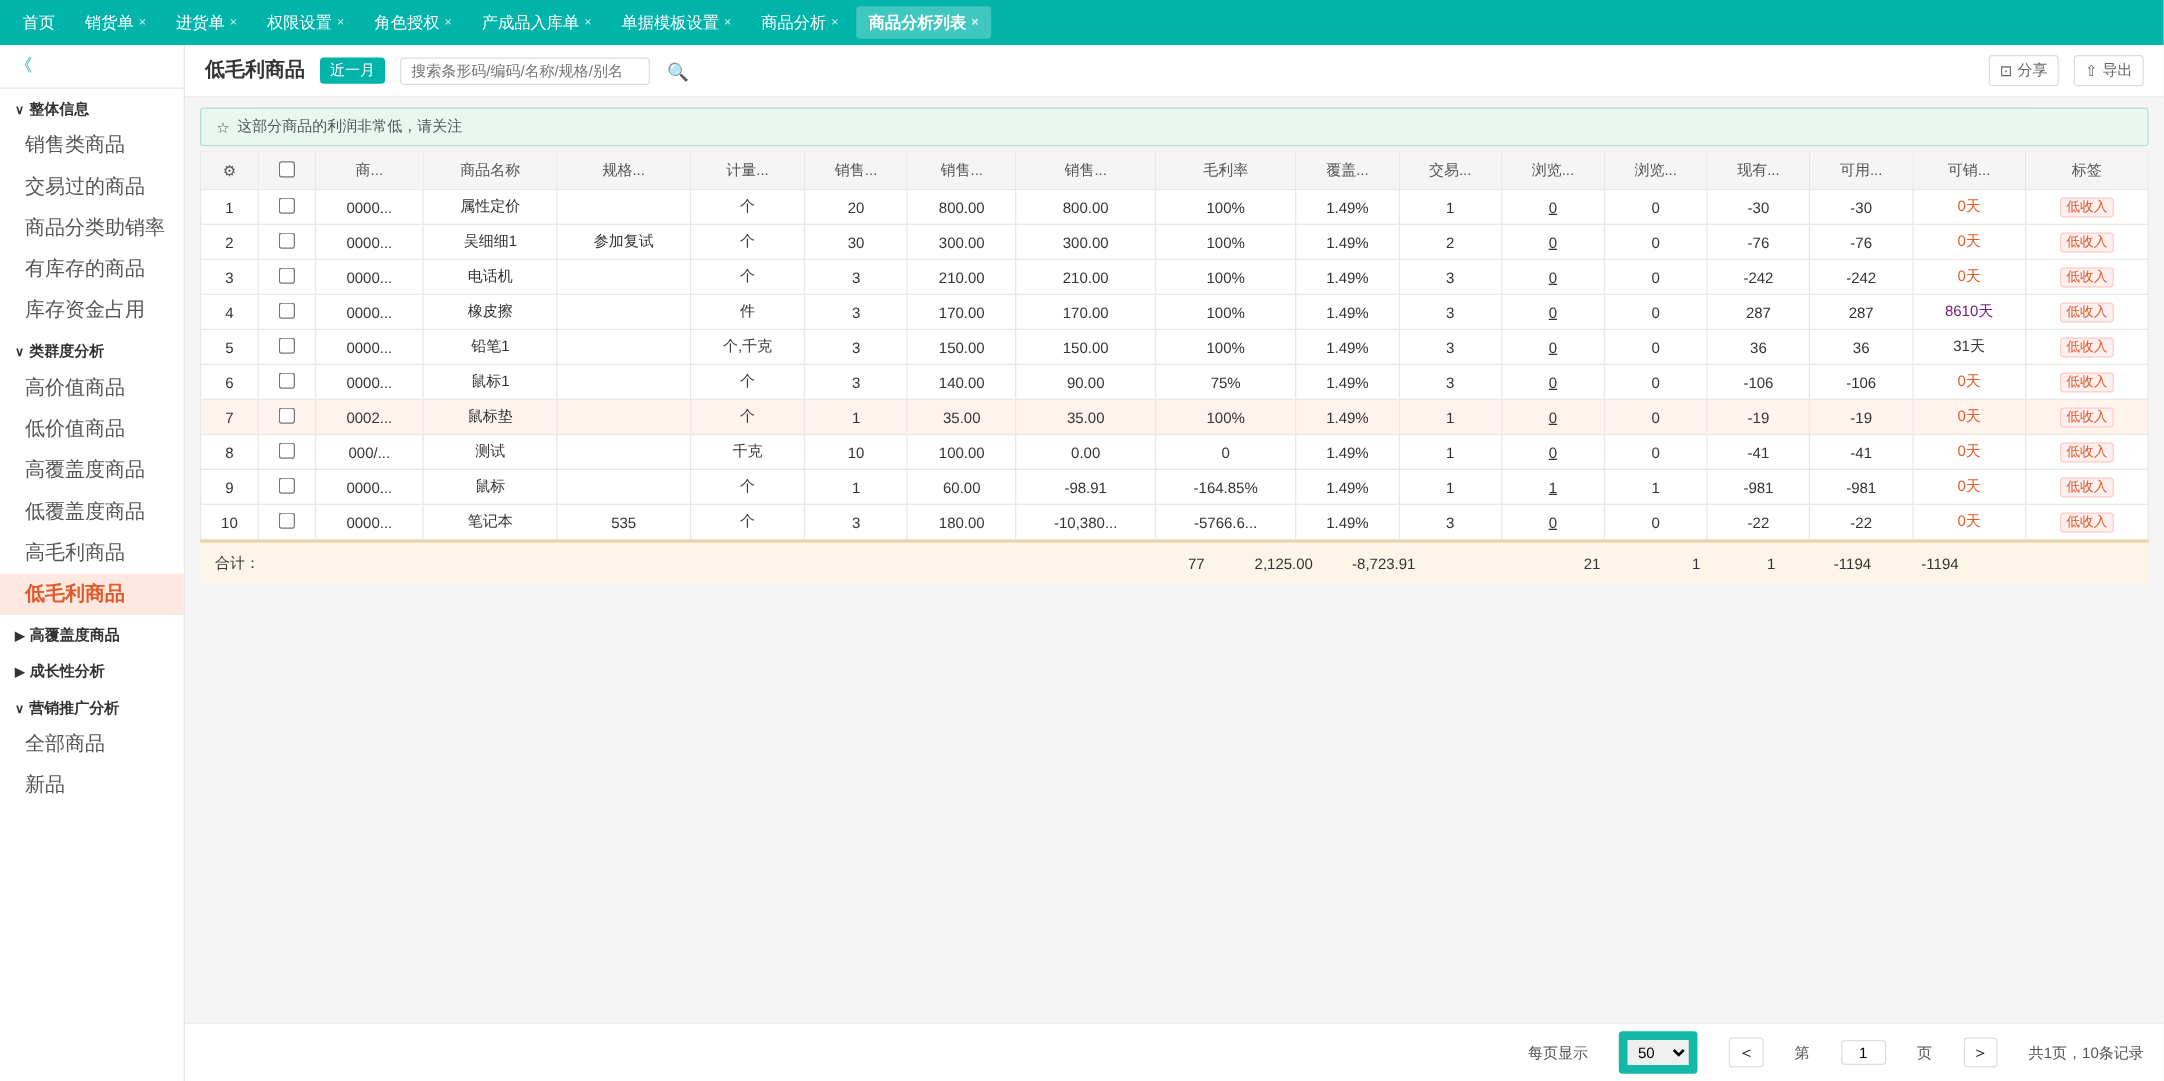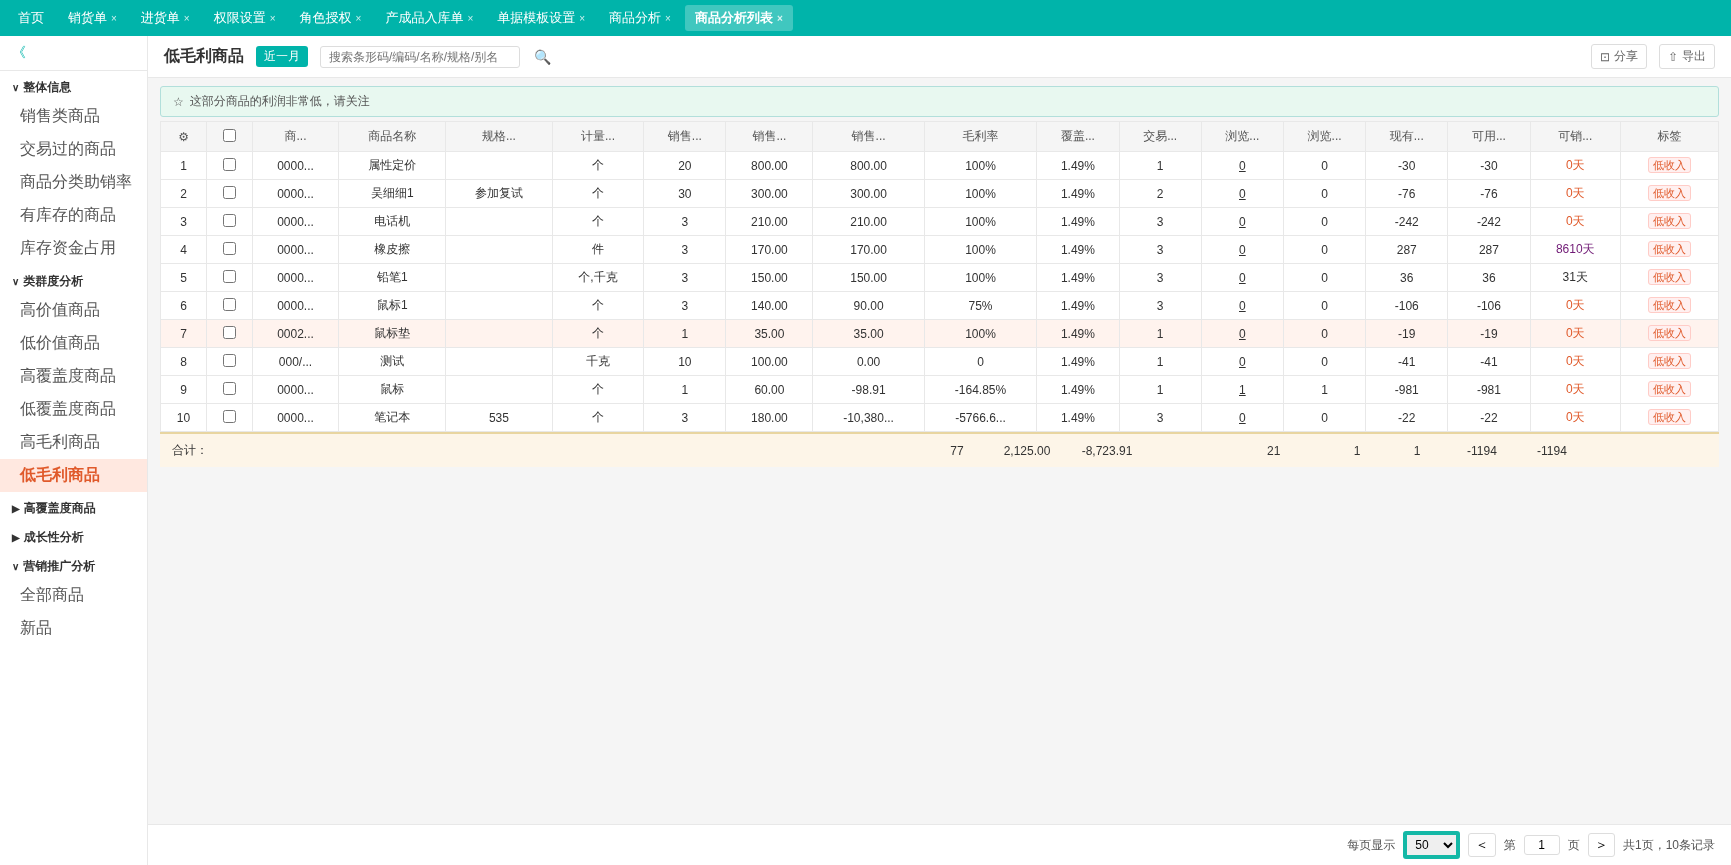--- a/index.html
+++ b/index.html
@@ -175,26 +175,26 @@
     }
 
     
     .pagination-bar {
       background: #fff;
       border-top: 1px solid #e8e8e8;
       padding: 6px 16px;
       display: flex;
       align-items: center;
       justify-content: flex-end;
-      gap: 8px;
+      gap: 25px;
       font-size: 12px;
       color: #555;
     }
     .page-size-select {
-      border: 4px solid #14b8a6;
+      border: 7px solid #14b8a6;
       border-radius: 3px;
       padding: 2px 4px;
       font-size: 12px;
     }
     .page-btn {
       cursor: pointer;
       padding: 2px 6px;
       border: 1px solid #ddd;
       border-radius: 3px;
       background: #fff;

